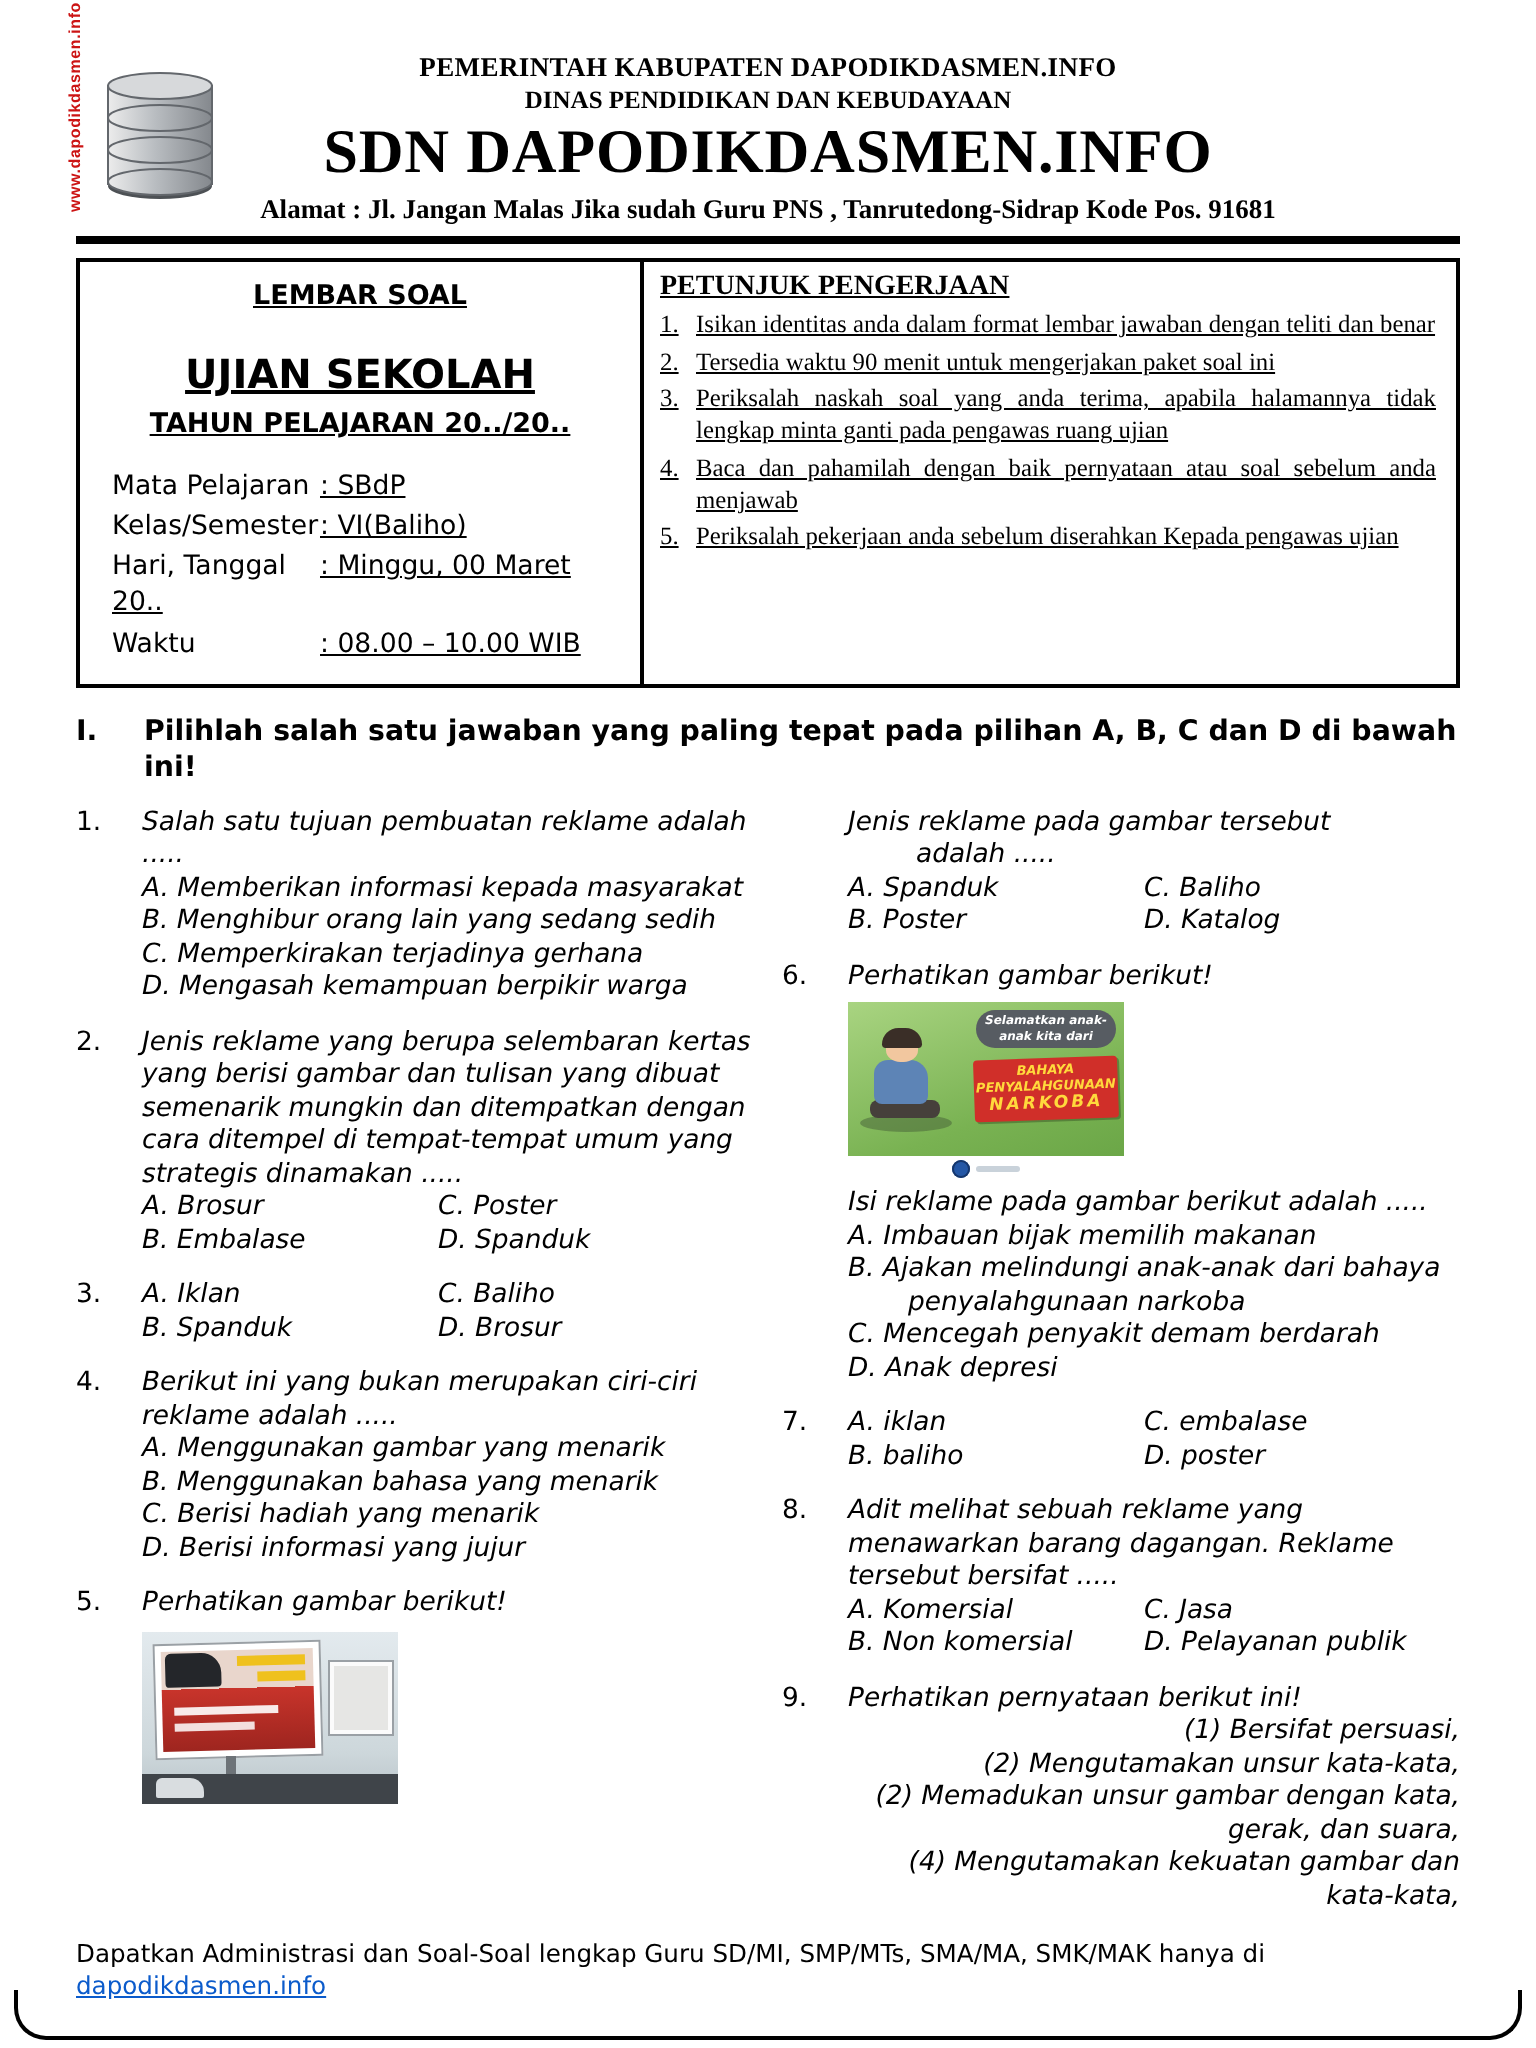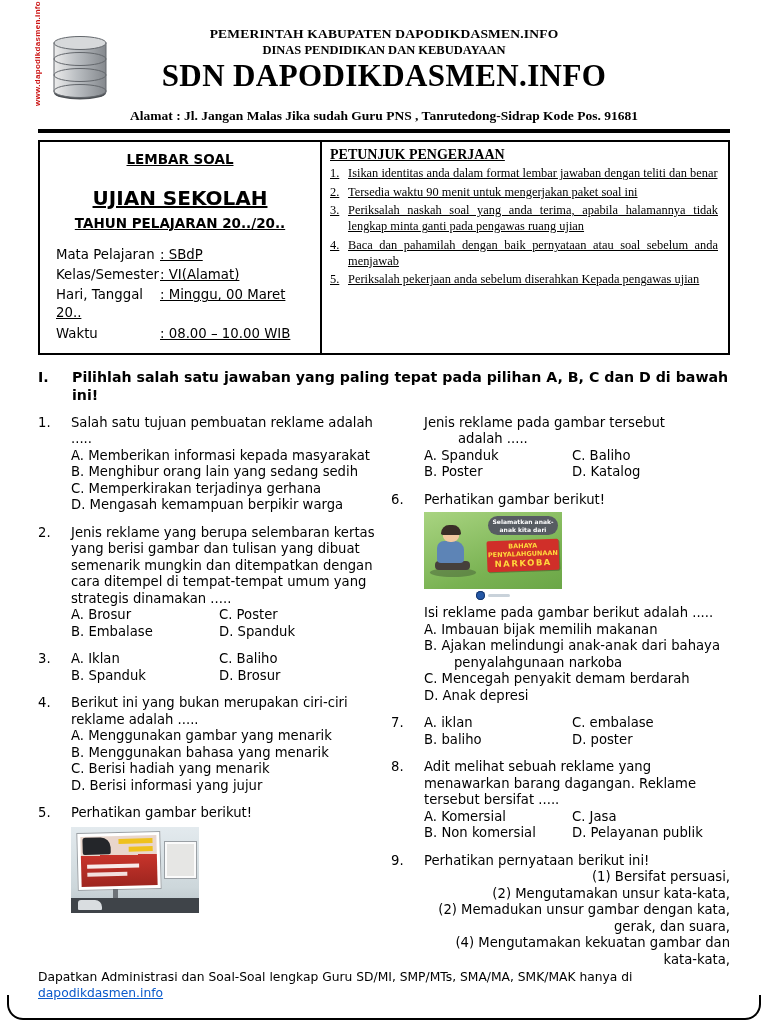--- a/index.html
+++ b/index.html
@@ -18,21 +18,21 @@
   .logo-text {
     position:absolute; left:-4px; top:2px; height:76px; width:13px;
     color:#cc1414; font-family:"Liberation Sans",sans-serif; font-weight:bold;
     font-size:8px; line-height:1; writing-mode:vertical-rl; transform:rotate(180deg);
     text-align:center; letter-spacing:0.3px;
   }
   .logo svg { position:absolute; left:14px; top:6px; }
   .h1 { font-size:13.5px; letter-spacing:0.2px; }
   .h2 { font-size:12.5px; margin-top:1px; }
   .school { font-size:31px; line-height:1.12; letter-spacing:0.4px; margin-top:1px; }
-  .addr { font-size:13.5px; margin-top:14px; }
+  .addr { font-size:13.5px; margin-top:3px; }
   .rule { height:4.5px; background:#000; margin-top:5px; }
 
   
   .info-table { display:flex; border:2.5px solid #000; margin-top:7px;text-decoration:underline; }
   .info-left { width:282px; flex-shrink:0; border-right:2.5px solid #000; padding:9px 16px 10px 16px; }
   .t1 { text-align:center; font-weight:bold; font-size:13.5px; }
   .t2 { text-align:center; font-weight:bold; font-size:20px; margin-top:19px; }
   .t3 { text-align:center; font-weight:bold; font-size:13.5px; margin-top:5px; }
   .fields { margin-top:15px; font-size:13.3px; line-height:1.36; }
   .field { margin-top:2px; }
@@ -46,21 +46,21 @@
   
   .section-head { display:flex; font-weight:bold; font-size:14.2px; line-height:1.3; margin:13px 0 10px 0; }
   .sec-num { width:34px; flex-shrink:0; }
   .sec-text { flex:1; }
 
   
   .questions { display:flex; gap:14px; }
   .qcol { flex:1; min-width:0; }
   .q { display:flex; margin-bottom:11px; line-height:1.25; }
   .qnum { width:33px; flex-shrink:0; }
-  .qbody { flex:1; min-width:0; }
+  .qbody { flex:1; min-width:0;font-style:italic; }
   .opt { padding-left:30px; text-indent:-30px; }
   .opt-grid { display:grid; grid-template-columns:148px 1fr; }
   .opt-grid .opt { padding-left:0; text-indent:0; }
   .stmt { padding-left:33px; text-indent:-33px;text-align:right; }
   .indent2 { padding-left:34px; }
 
   
   .img-billboard {
     width:128px; height:86px; margin-top:5px; position:relative; overflow:hidden;
     background:linear-gradient(180deg,#e3eaee 0%,#cdd7db 70%,#b9c3c8 100%);
@@ -138,21 +138,21 @@
   <div class="info-table">
     <div class="info-left">
       <div class="t1">LEMBAR SOAL</div>
       <div class="t2">UJIAN SEKOLAH</div>
       <div class="t3">TAHUN PELAJARAN 20../20..</div>
       <div class="fields">
         <div class="field">
           <span class="flabel">Mata Pelajaran</span><span class="fvalue">: SBdP</span>
         </div>
         <div class="field">
-          <span class="flabel">Kelas/Semester</span><span class="fvalue">: VI(Alamat)</span>
+          <span class="flabel">Kelas/Semester</span><span class="fvalue">: VI(Baliho)</span>
         </div>
         <div class="field">
           <span class="flabel">Hari, Tanggal</span><span class="fvalue">: Minggu, 00 Maret 20..</span>
         </div>
         <div class="field">
           <span class="flabel">Waktu</span><span class="fvalue">: 08.00 – 10.00 WIB</span>
         </div>
       </div>
     </div>
     <div class="info-right">

